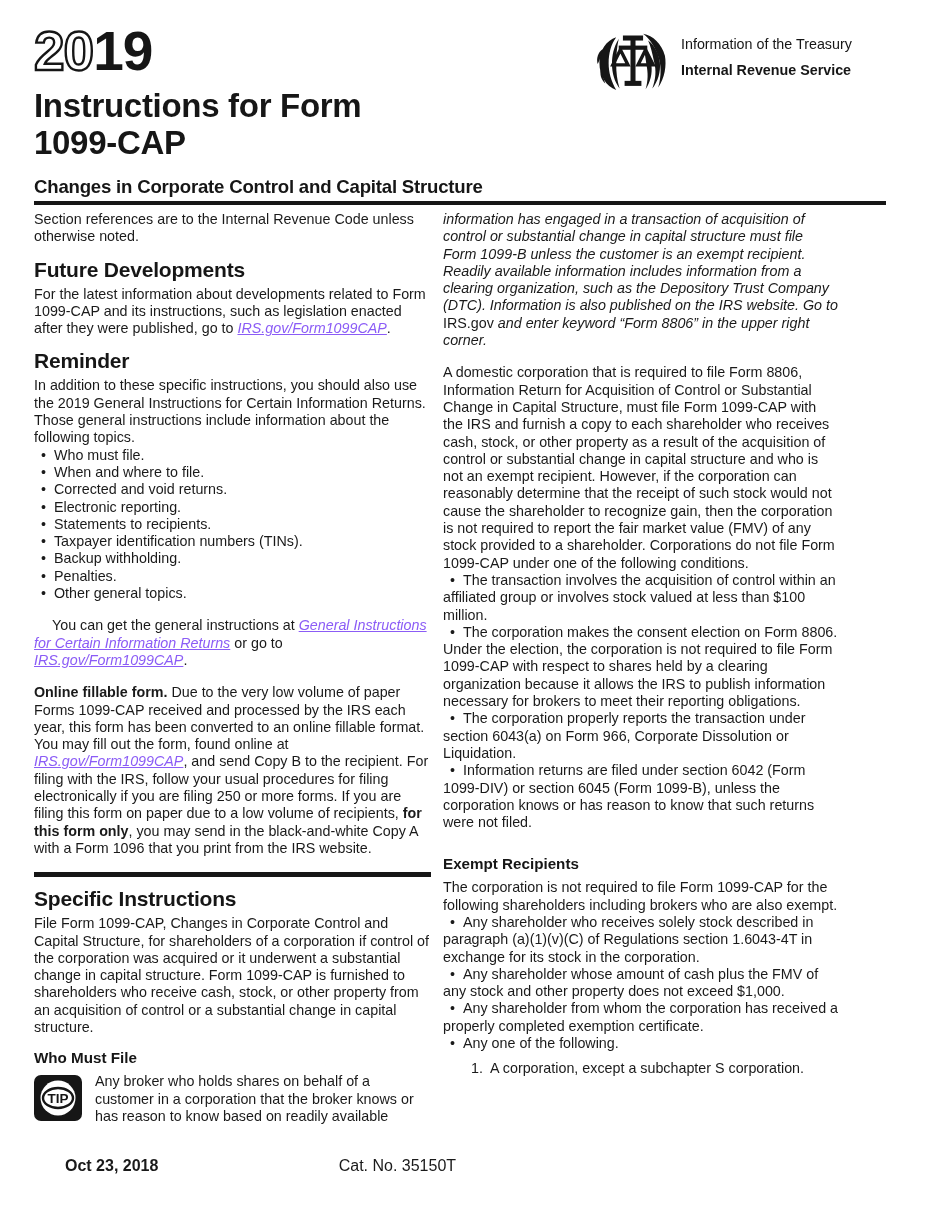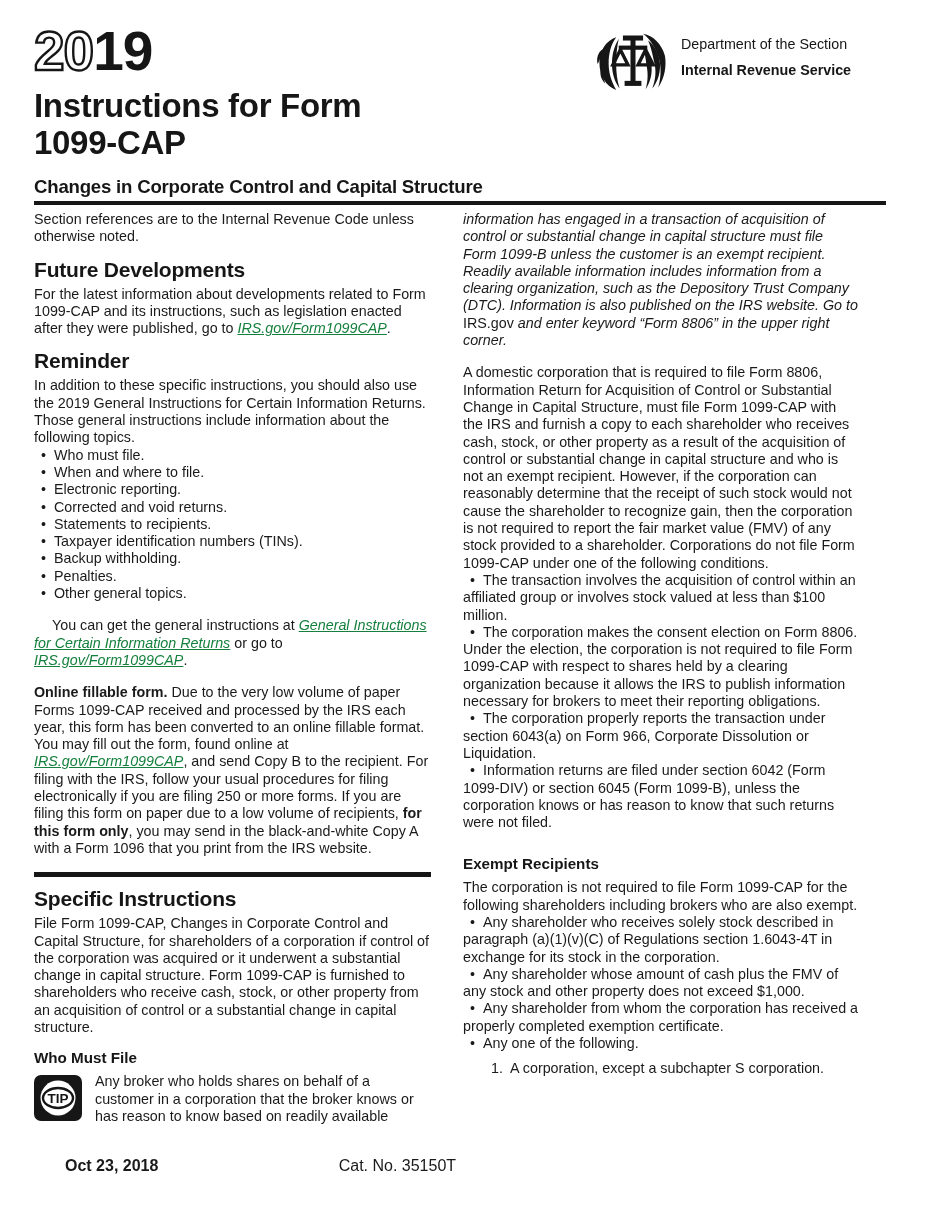--- a/index.html
+++ b/index.html
@@ -34,31 +34,31 @@
   .agency-logo { width: 84px; height: 80px; flex: 0 0 auto; }
   .agency-text { margin-left: 6px; margin-top: 9px; font-size: 14.3px; line-height: 17.5px; color: #161616; white-space: nowrap; }
   .agency-text .bold { font-weight: bold; margin-top: 8px; }
   .subtitle {
     position: absolute; left: 0; top: 152px;
     font-size: 18.6px; font-weight: bold; color: #161616; letter-spacing: -0.2px; text-align: center;
   }
   .title-rule { position: absolute; left: 0; right: 0; top: 177px; height: 4px; background: #161616; }
 
   
-  .columns { display: flex; gap: 32px; margin-top: 9px; }
+  .columns { display: flex; gap: 12px; margin-top: 9px; }
   .col { width: 397px; }
   p { margin: 0; font-size: 14.3px; line-height: 17.3px; }
   .h-big { font-size: 21px; font-weight: bold; margin: 12px 0 4px 0; color: #161616; letter-spacing: -0.2px; }
   .h-sub { font-size: 15.2px; font-weight: bold; margin: 13px 0 7px 0; color: #161616; }
   .bullet { text-indent: 7px; }
   .indent-first { text-indent: 18px; }
   .mt-para { margin-top: 15px; }
   .numbered { margin-top: 8px; padding-left: 28px; }
   .italic { font-style: italic; }
-  a.link { color: #15803d; font-style: italic; text-decoration: underline; cursor: pointer; }
+  a.link { color: #8b5cf6; font-style: italic; text-decoration: underline; cursor: pointer; }
   .section-rule { height: 5px; background: #161616; margin-top: 15px; }
   .sr-heading { margin-top: 10px; }
 
   
   .tip-block { display: flex; margin-top: 4px; }
   .tip-icon { width: 48px; height: 46px; flex: 0 0 auto; margin-top: 2px; }
   .tip-text { margin-left: 13px; }
 
   
   .footer {
@@ -97,21 +97,21 @@
           <rect x="40" y="64" width="20" height="6"></rect>
         </g>
 
         <g fill="#161616">
           <path d="M62 8 C74 10 84 20 88 34 C90 46 88 60 80 72 C84 58 84 44 79 32 C75 22 69 13 62 8 Z"></path>
           <path d="M68 16 C76 22 81 32 82 42 C83 53 80 64 73 73 C77 62 78 52 75 41 C73 31 71 23 68 16 Z"></path>
           <path d="M62 24 C68 30 71 38 72 46 C73 55 71 65 65 74 C68 64 68 54 66 45 C65 37 64 30 62 24 Z"></path>
         </g>
       </svg>
       <div class="agency-text">
-        <div>Department of the Section</div>
+        <div>Information of the Treasury</div>
         <div class="bold">Internal Revenue Service</div>
       </div>
     </div>
 
     <div class="doc-title">
       <div>Instructions for Form</div>
       <div>1099-CAP</div>
     </div>
 
     <div class="subtitle">Changes in Corporate Control and Capital Structure</div>
@@ -124,22 +124,22 @@
       <p>Section references are to the Internal Revenue Code unless otherwise noted.</p>
 
       <div class="h-big">Future Developments</div>
       <p><span>For the latest information about developments related to Form 1099-CAP and its instructions, such as legislation enacted after they were published, go to </span><a class="link">IRS.gov/Form1099CAP</a><span>.</span></p>
 
       <div class="h-big">Reminder</div>
       <p>In addition to these specific instructions, you should also use the 2019 General Instructions for Certain Information Returns. Those general instructions include information about the following topics.</p>
       <div>
         <p class="bullet">•&nbsp;&nbsp;<span>Who must file.</span></p>
         <p class="bullet">•&nbsp;&nbsp;<span>When and where to file.</span></p>
+        <p class="bullet">•&nbsp;&nbsp;<span>Corrected and void returns.</span></p>
         <p class="bullet">•&nbsp;&nbsp;<span>Electronic reporting.</span></p>
-        <p class="bullet">•&nbsp;&nbsp;<span>Corrected and void returns.</span></p>
         <p class="bullet">•&nbsp;&nbsp;<span>Statements to recipients.</span></p>
         <p class="bullet">•&nbsp;&nbsp;<span>Taxpayer identification numbers (TINs).</span></p>
         <p class="bullet">•&nbsp;&nbsp;<span>Backup withholding.</span></p>
         <p class="bullet">•&nbsp;&nbsp;<span>Penalties.</span></p>
         <p class="bullet">•&nbsp;&nbsp;<span>Other general topics.</span></p>
       </div>
 
       <p class="indent-first mt-para"><span>You can get the general instructions at </span><a class="link">General Instructions for Certain Information Returns</a><span> or go to </span><a class="link">IRS.gov/Form1099CAP</a><span>.</span></p>
 
       <p class="mt-para"><b>Online fillable form.</b><span>  Due to the very low volume of paper Forms 1099-CAP received and processed by the IRS each year, this form has been converted to an online fillable format. You may fill out the form, found online at </span><a class="link">IRS.gov/Form1099CAP</a><span>, and send Copy B to the recipient. For filing with the IRS, follow your usual procedures for filing electronically if you are filing 250 or more forms. If you are filing this form on paper due to a low volume of recipients, </span><b>for this form only</b><span>, you may send in the black-and-white Copy A with a Form 1096 that you print from the IRS website.</span></p>

